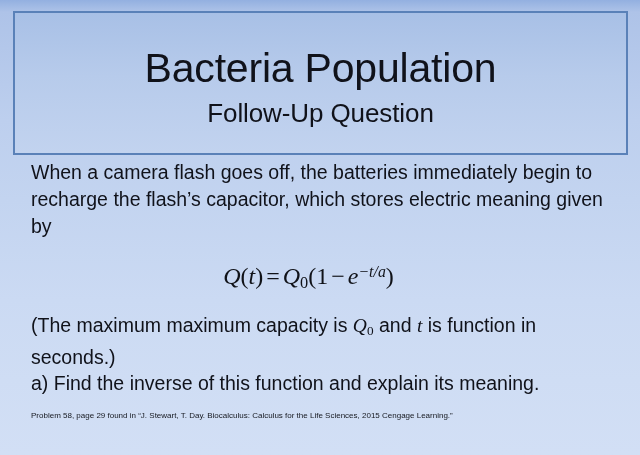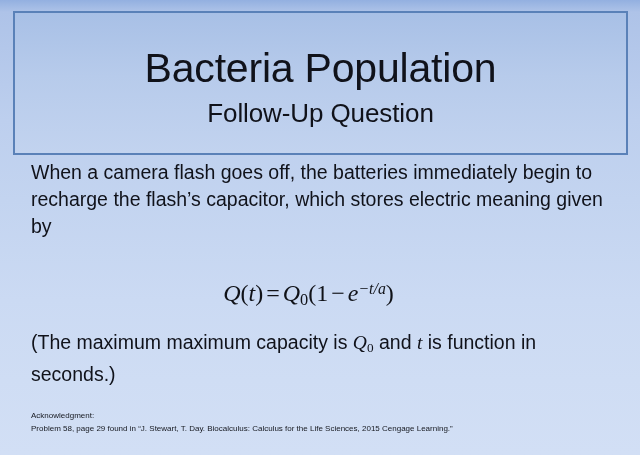--- a/index.html
+++ b/index.html
@@ -92,21 +92,21 @@
     font-family: "Liberation Serif", serif;
   }
   sup {
     font-size: 0.66em;
     vertical-align: 0.45em;
     font-style: italic;
     font-family: "Liberation Serif", serif;
   }
 
   #formula-line {
-    margin-top: 34px;
+    margin-top: 17px;
     margin-bottom: 14px;
     text-align: center;
     font-family: "Liberation Serif", serif;
     font-size: 24px;
     line-height: 30px;
     color: #101218;
     padding-right: 35px;
   }
   #formula-line .v {
     font-style: italic;
@@ -156,22 +156,22 @@
     </div>
 
     <div id="formula-line">
       <span class="v">Q</span><span class="num">(</span><span class="v">t</span><span class="num">)</span><span class="op">=</span><span class="v">Q</span><sub>0</sub><span class="num">(</span><span class="num">1</span><span class="op">−</span><span class="v">e</span><sup><span>−</span><span>t</span><span>/</span><span>a</span></sup><span class="num">)</span>
     </div>
 
     <div class="qline">
       <span>(The maximum maximum capacity is </span><span class="math">Q</span><sub>0</sub><span> and </span><span class="math">t</span><span> is function in seconds.)</span>
     </div>
 
+    <div class="qline">a) Find the inverse of this function and explain its meaning.</div>
 
 
   </div>
 
   <div id="acknowledgment">
-    <div>Acknowledgment:</div>
     <div>Problem 58, page 29 found in “J. Stewart, T. Day. Biocalculus: Calculus for the Life Sciences, 2015 Cengage Learning.”</div>
   </div>
 
 </div>
 
 </body></html>

